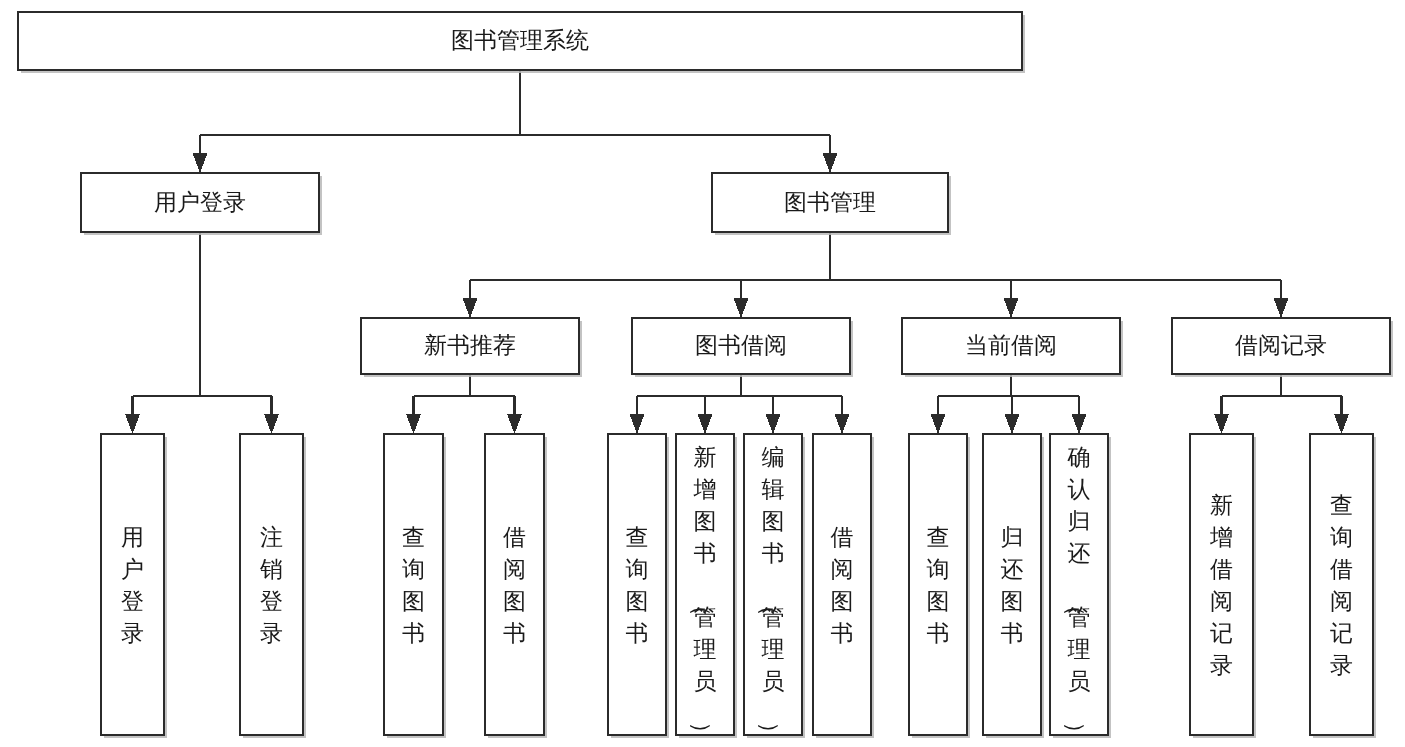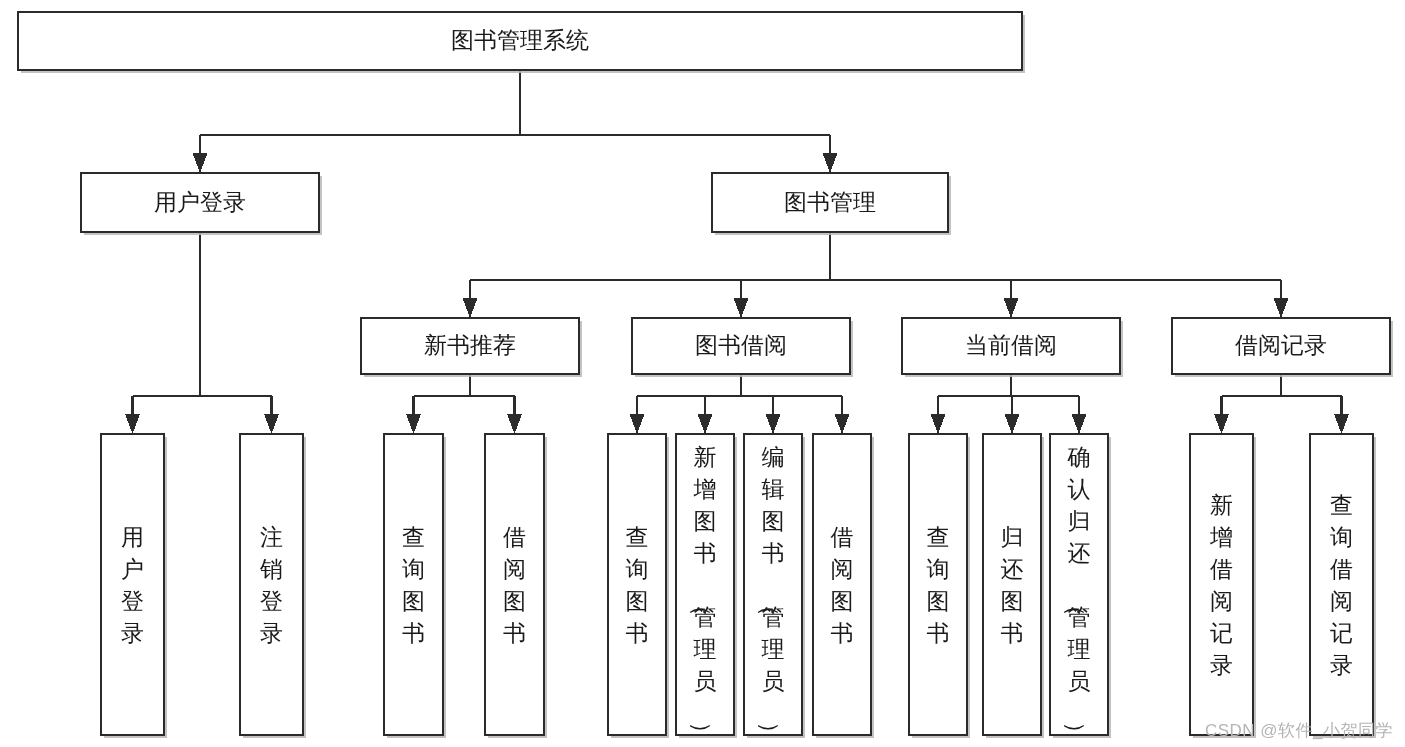--- a/index.html
+++ b/index.html
@@ -226,14 +226,13 @@
           <rect class="node-rect" x="1190" y="434" width="63" height="301"></rect>
           <text class="node-label-v" x="1221.5" y="513.46"><tspan x="1221.5" dy="0">新</tspan><tspan x="1221.5" dy="32">增</tspan><tspan x="1221.5" dy="32">借</tspan><tspan x="1221.5" dy="32">阅</tspan><tspan x="1221.5" dy="32">记</tspan><tspan x="1221.5" dy="32">录</tspan></text>
         </g>
         <g>
           <rect class="node-shadow" x="1313" y="437" width="63" height="301"></rect>
           <rect class="node-rect" x="1310" y="434" width="63" height="301"></rect>
           <text class="node-label-v" x="1341.5" y="513.46"><tspan x="1341.5" dy="0">查</tspan><tspan x="1341.5" dy="32">询</tspan><tspan x="1341.5" dy="32">借</tspan><tspan x="1341.5" dy="32">阅</tspan><tspan x="1341.5" dy="32">记</tspan><tspan x="1341.5" dy="32">录</tspan></text>
         </g>
       </g>
     </svg>
-  <div class="watermark">CSDN @软件_小贺同学</div>
 </div>
 
 </body></html>

